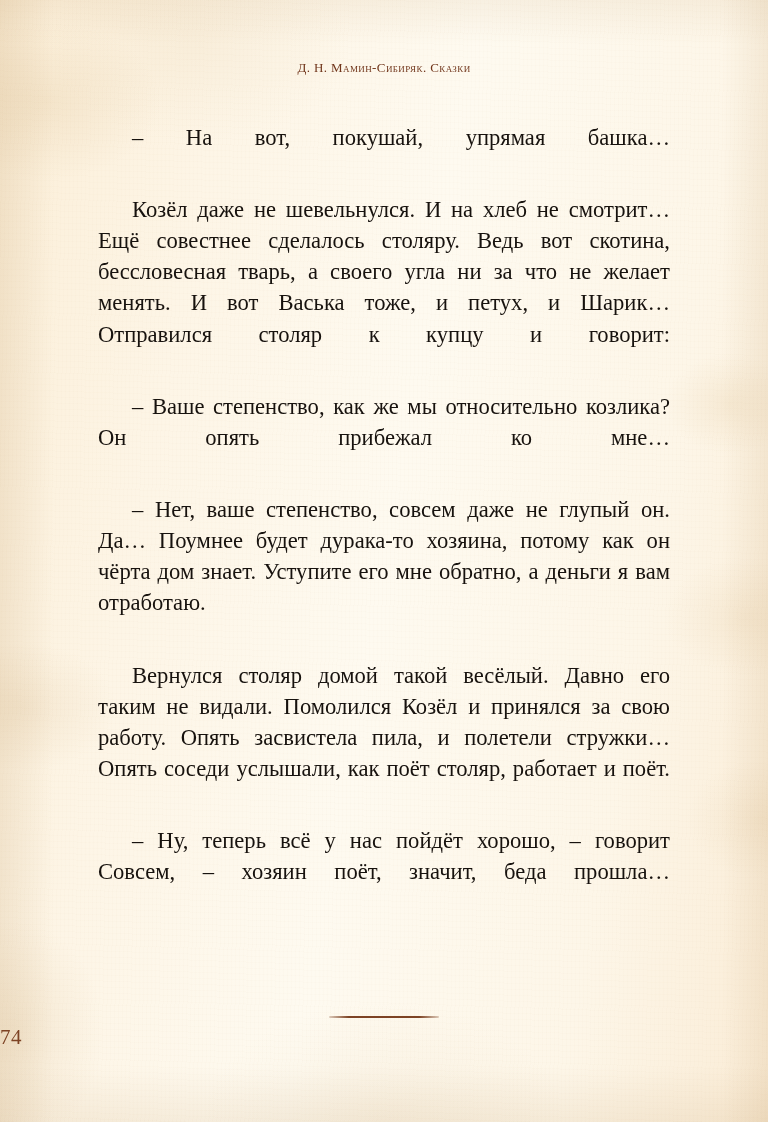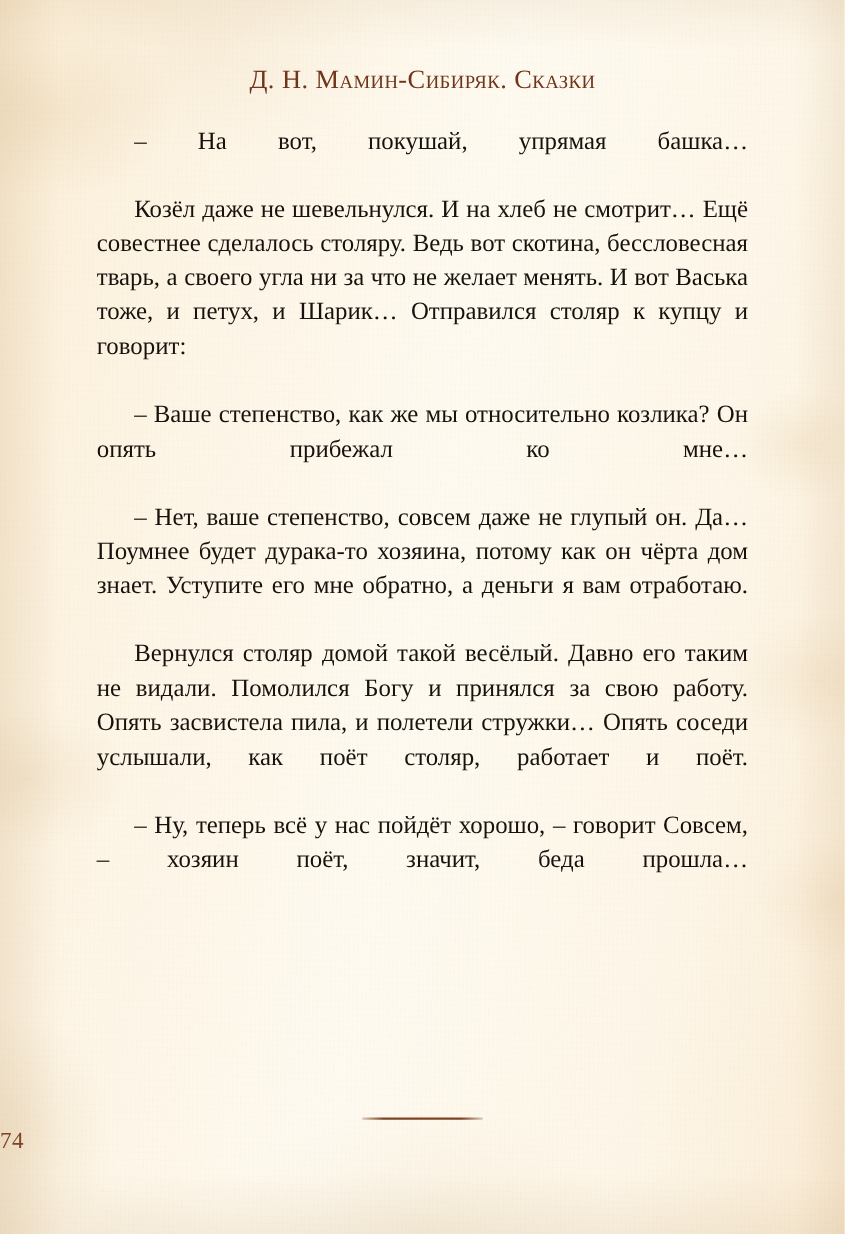--- a/index.html
+++ b/index.html
@@ -55,41 +55,41 @@
     z-index: 3;
   }
 
   .running-head {
     position: absolute;
     top: 60px;
     left: 0;
     right: 0;
     text-align: center;
     color: #70351a;
-    font-size: 24px;
+    font-size: 13px;
     font-variant: small-caps;
     letter-spacing: 0.4px;
     white-space: nowrap;
   }
 
   .text-block {
     position: absolute;
     top: 112px;
     left: 88px;
     width: 592px;
     color: #17120e;
     font-size: 22.6px;
     line-height: 31.1px;
     text-align: justify;
     text-justify: inter-word;
     hyphens: none;
   }
 
   .text-block p {
-    margin: 0;
+    margin: 10px;
     text-indent: 34px;
   }
 
   
   .text-block p::after {
     content: "";
     display: inline-block;
     width: 100%;
   }
 
@@ -125,21 +125,21 @@
 
   <div class="content">
 
     <div class="running-head">Д. Н. Мамин-Сибиряк. Сказки</div>
 
     <div class="text-block">
       <p>– На вот, покушай, упрямая башка…</p>
       <p>Козёл даже не шевельнулся. И на хлеб не смотрит… Ещё совестнее сделалось столяру. Ведь вот скотина, бессловесная тварь, а своего угла ни за что не желает менять. И вот Васька тоже, и петух, и Шарик… Отправился столяр к купцу и говорит:</p>
       <p>– Ваше степенство, как же мы относительно козлика? Он опять прибежал ко мне…</p>
       <p>– Нет, ваше степенство, совсем даже не глупый он. Да… Поумнее будет дурака-то хозяина, потому как он чёрта дом знает. Уступите его мне обратно, а деньги я вам отработаю.</p>
-      <p>Вернулся столяр домой такой весёлый. Давно его таким не видали. Помолился Богу и принялся за свою работу. Опять засвистела пила, и полетели стружки… Опять соседи услышали, как поёт столяр, работает и поёт.</p>
+      <p>Вернулся столяр домой такой весёлый. Давно его таким не видали. Помолился Козёл и принялся за свою работу. Опять засвистела пила, и полетели стружки… Опять соседи услышали, как поёт столяр, работает и поёт.</p>
       <p>– Ну, теперь всё у нас пойдёт хорошо, – говорит Совсем, – хозяин поёт, значит, беда прошла…</p>
     </div>
 
     <div class="footer">
       <div class="footer-rule"></div>
       <div class="page-number">74</div>
     </div>
 
   </div>
 </div>

